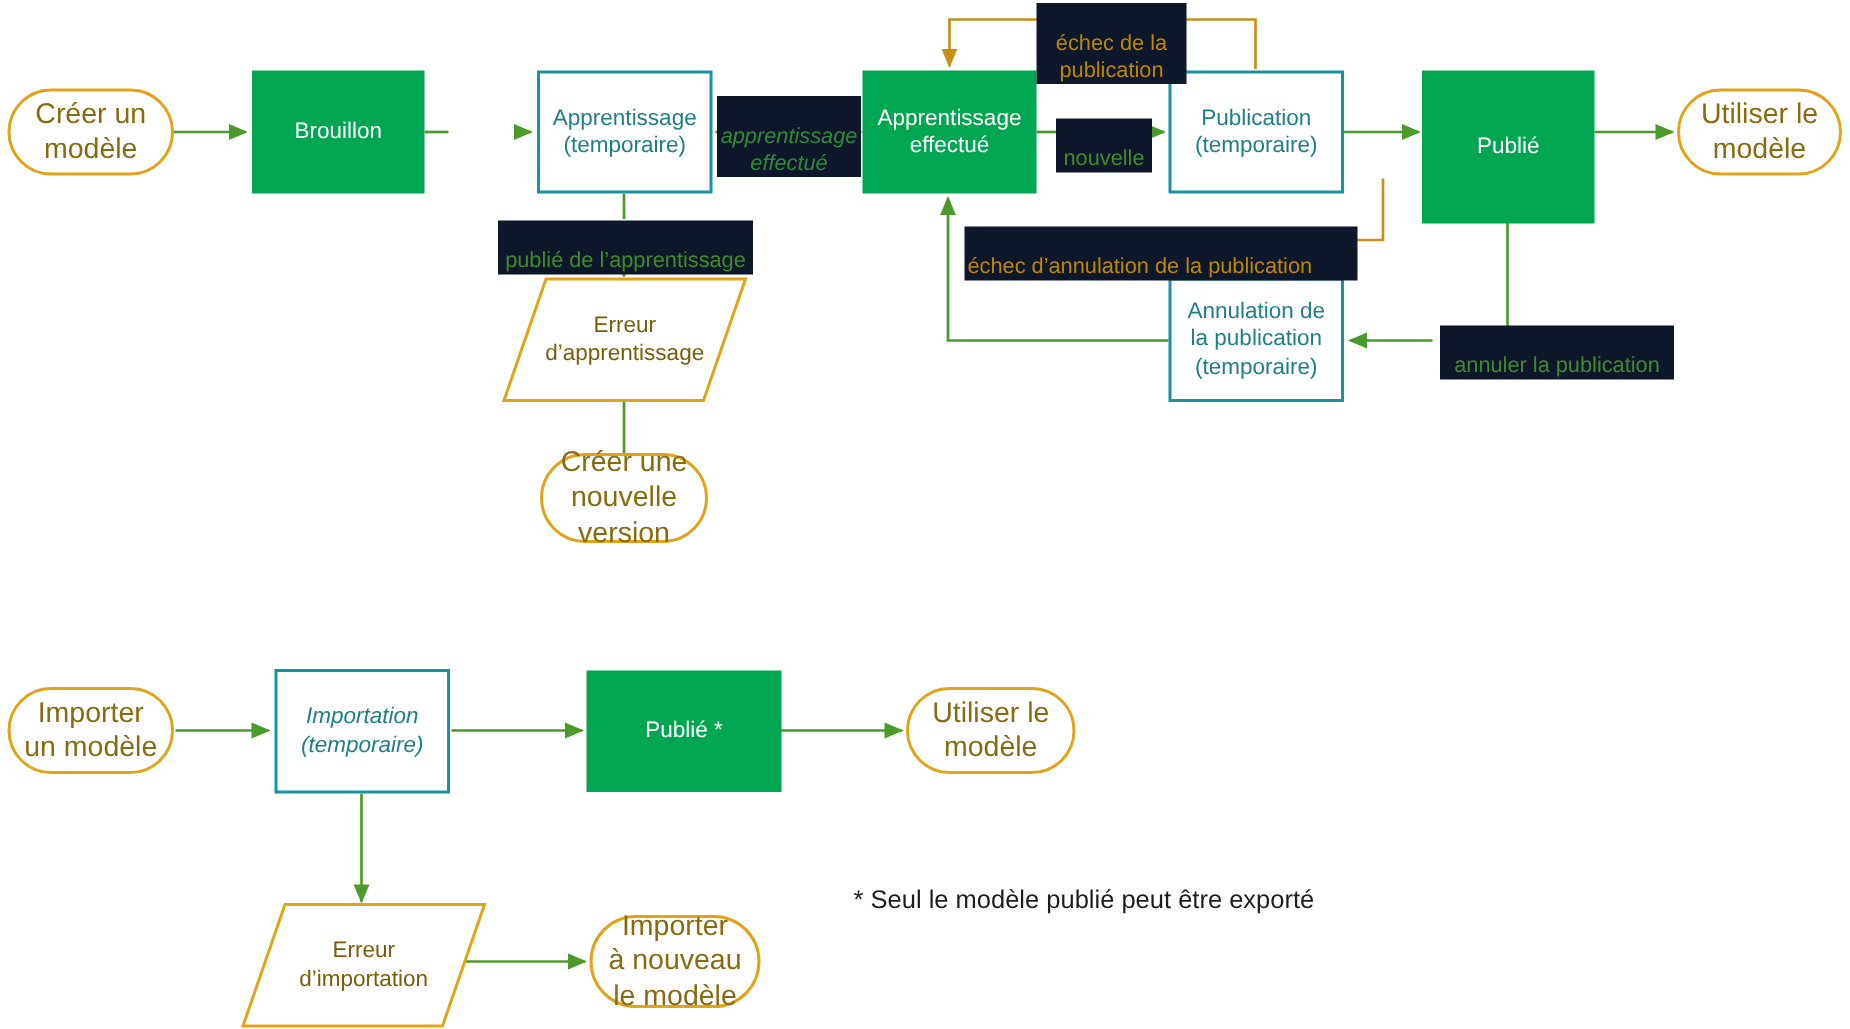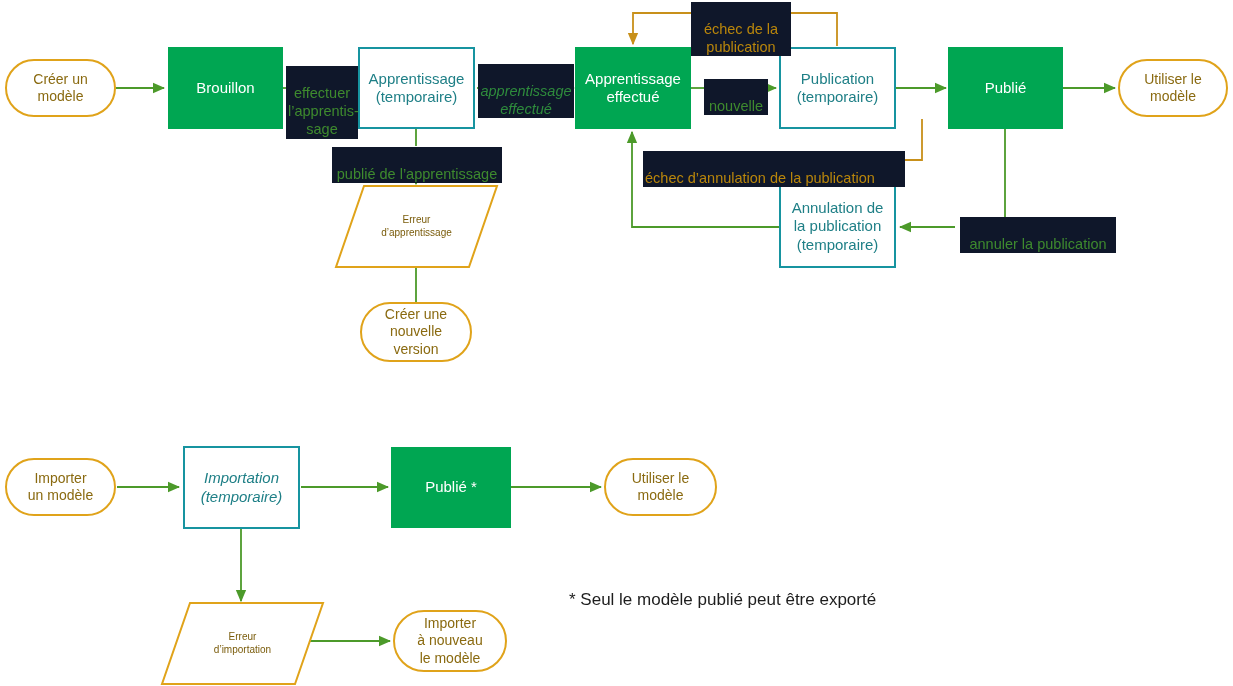--- a/index.html
+++ b/index.html
@@ -43,25 +43,25 @@
     background: #ffffff;
     border: 2px solid #1794A0;
     color: #1E7F86;
     font-size: 15px;
   }
   .node-oval {
     background: #ffffff;
     border: 2px solid #E0A31A;
     border-radius: 999px;
     color: #8A6A10;
-    font-size: 14px;
+    font-size: 19px;
   }
   .node-para {
     color: #7A5C0B;
-    font-size: 10px;
+    font-size: 15px;
     background: transparent;
   }
   .edge-label {
     position: absolute;
     color: #3E8A2E;
     font-size: 14.5px;
     text-align: center;
     line-height: 1.25;
     white-space: pre-line;
     background: #0f172a;
@@ -158,21 +158,21 @@
   <div class="node node-green" style="left:575px; top:47px; width:116px; height:82px;">
     <span>Apprentissage
 effectué</span>
   </div>
 
   <div class="node node-teal" style="left:779px; top:47px; width:117px; height:82px;">
     <span>Publication
 (temporaire)</span>
   </div>
 
-  <div class="node node-green" style="left:948px; top:47px; width:115px; height:82px;">
+  <div class="node node-green" style="left:948px; top:47px; width:115px; height:102px;">
     <span>Publié</span>
   </div>
 
   <div class="node node-oval" style="left:1118px; top:59px; width:110px; height:58px;">
     <span>Utiliser le
 modèle</span>
   </div>
 
   <div style="position:absolute; left:334px; top:184px; width:165px; height:85px;">
     <svg width="165" height="85" viewBox="0 0 165 85" style="position:absolute; left:0; top:0;">
@@ -189,25 +189,20 @@
 nouvelle
 version</span>
   </div>
 
   <div class="node node-teal" style="left:779px; top:185px; width:117px; height:83px;">
     <span>Annulation de
 la publication
 (temporaire)</span>
   </div>
 
-  <div class="edge-label" style="left:286px; top:66px; width:72px;">
-    <span>effectuer
-l’apprentis-
-sage</span>
-  </div>
 
   <div class="edge-label italic" style="left:478px; top:64px; width:96px;">
     <span>apprentissage
 effectué</span>
   </div>
 
   <div class="edge-label" style="left:704px; top:79px; width:64px;">
     <span>nouvelle</span>
   </div>
 
@@ -231,21 +226,21 @@
   <div class="node node-oval" style="left:5px; top:458px; width:111px; height:58px;">
     <span>Importer
 un modèle</span>
   </div>
 
   <div class="node node-teal" style="left:183px; top:446px; width:117px; height:83px;font-style:italic;">
     <span>Importation
 (temporaire)</span>
   </div>
 
-  <div class="node node-green" style="left:391px; top:447px; width:120px; height:81px;">
+  <div class="node node-green" style="left:391px; top:447px; width:130px; height:81px;">
     <span>Publié *</span>
   </div>
 
   <div class="node node-oval" style="left:604px; top:458px; width:113px; height:58px;">
     <span>Utiliser le
 modèle</span>
   </div>
 
   <div style="position:absolute; left:160px; top:601px; width:165px; height:85px;">
     <svg width="165" height="85" viewBox="0 0 165 85" style="position:absolute; left:0; top:0;">

